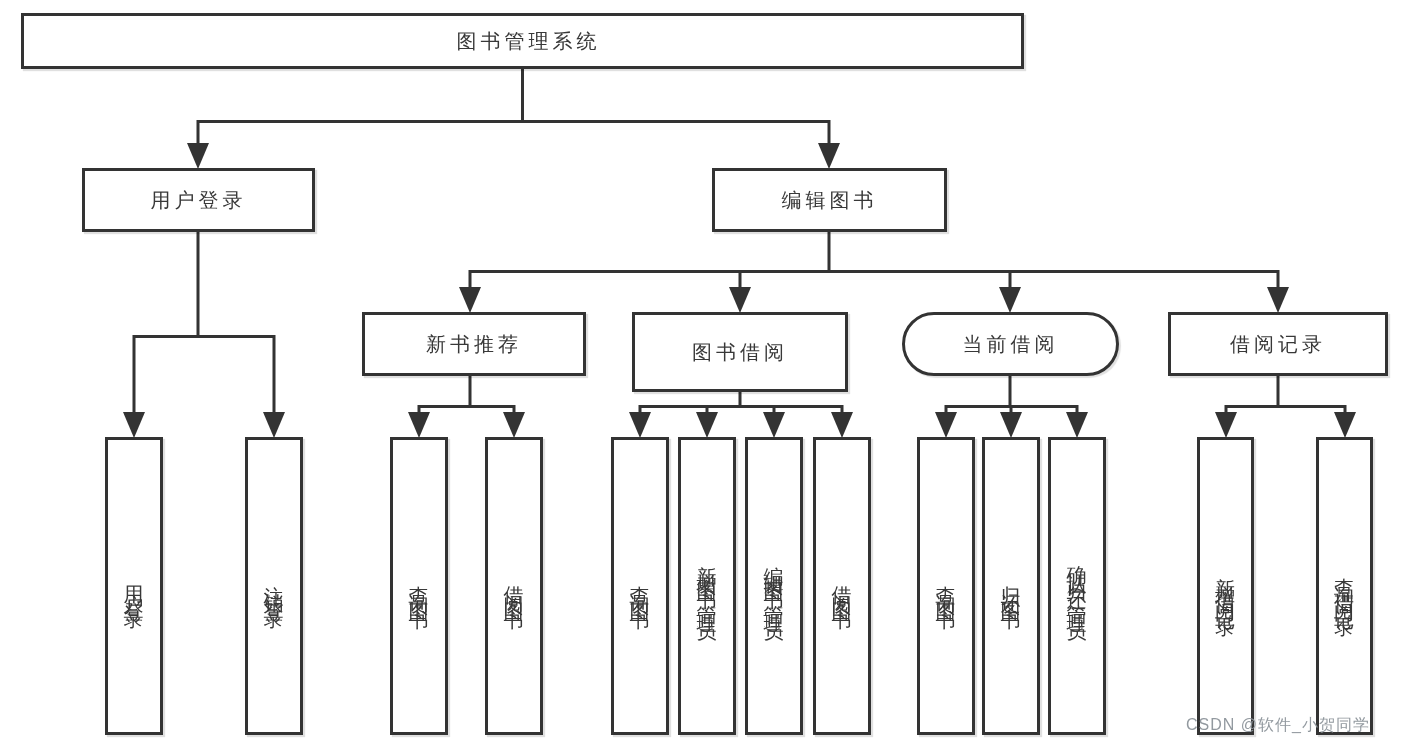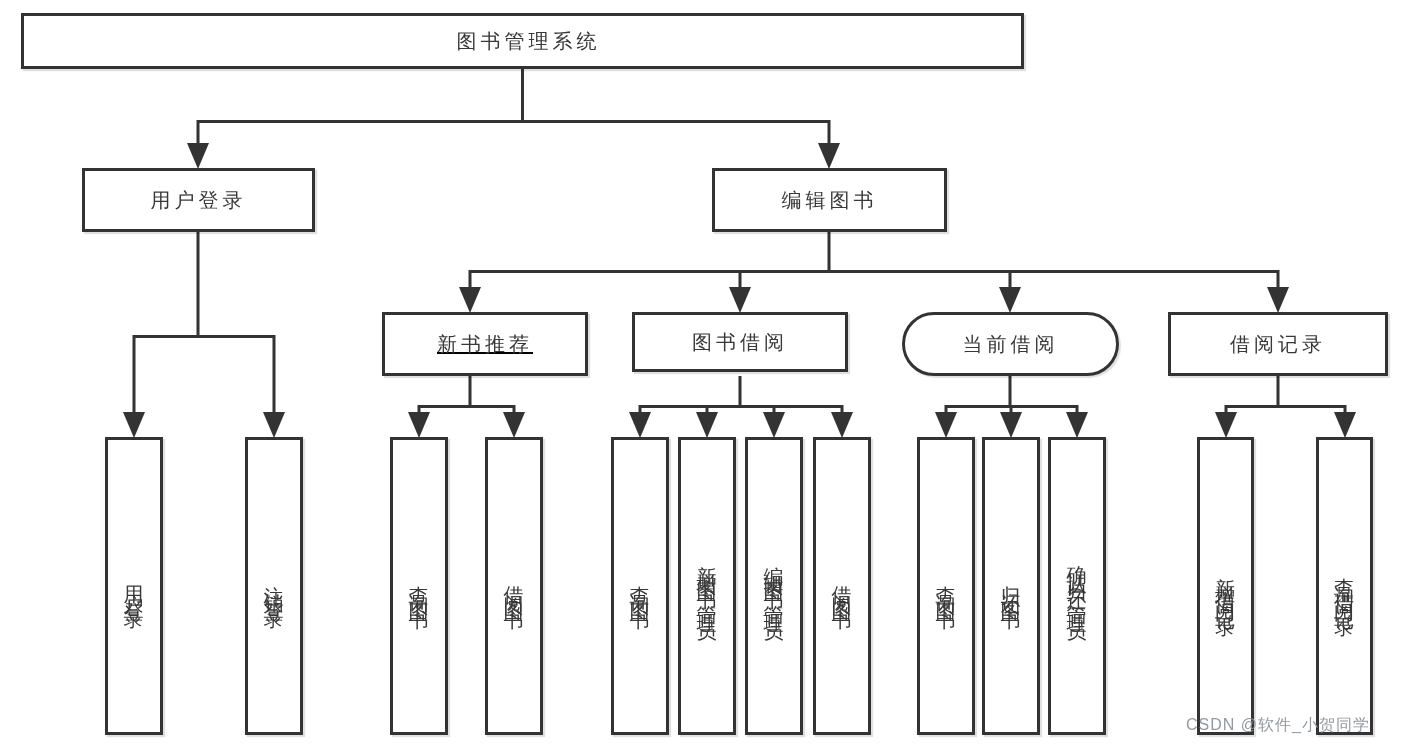--- a/index.html
+++ b/index.html
@@ -122,24 +122,24 @@
     <span>图书管理系统</span>
   </div>
 
   <div class="hbox" style="left:82px;top:168px;width:233px;height:64px;">
     <span>用户登录</span>
   </div>
   <div class="hbox" style="left:712px;top:168px;width:235px;height:64px;">
     <span>编辑图书</span>
   </div>
 
-  <div class="hbox" style="left:382px;top:312px;width:206px;height:64px;text-decoration:underline;">
+  <div class="hbox" style="left:362px;top:312px;width:224px;height:64px;">
     <span>新书推荐</span>
   </div>
-  <div class="hbox" style="left:632px;top:312px;width:216px;height:60px;">
+  <div class="hbox" style="left:632px;top:312px;width:216px;height:80px;">
     <span>图书借阅</span>
   </div>
   <div class="hbox" style="left:902px;top:312px;width:217px;height:64px;border-radius:32px;">
     <span>当前借阅</span>
   </div>
   <div class="hbox" style="left:1168px;top:312px;width:220px;height:64px;">
     <span>借阅记录</span>
   </div>
 
   <div class="vbox" style="left:105px;width:58px;">

